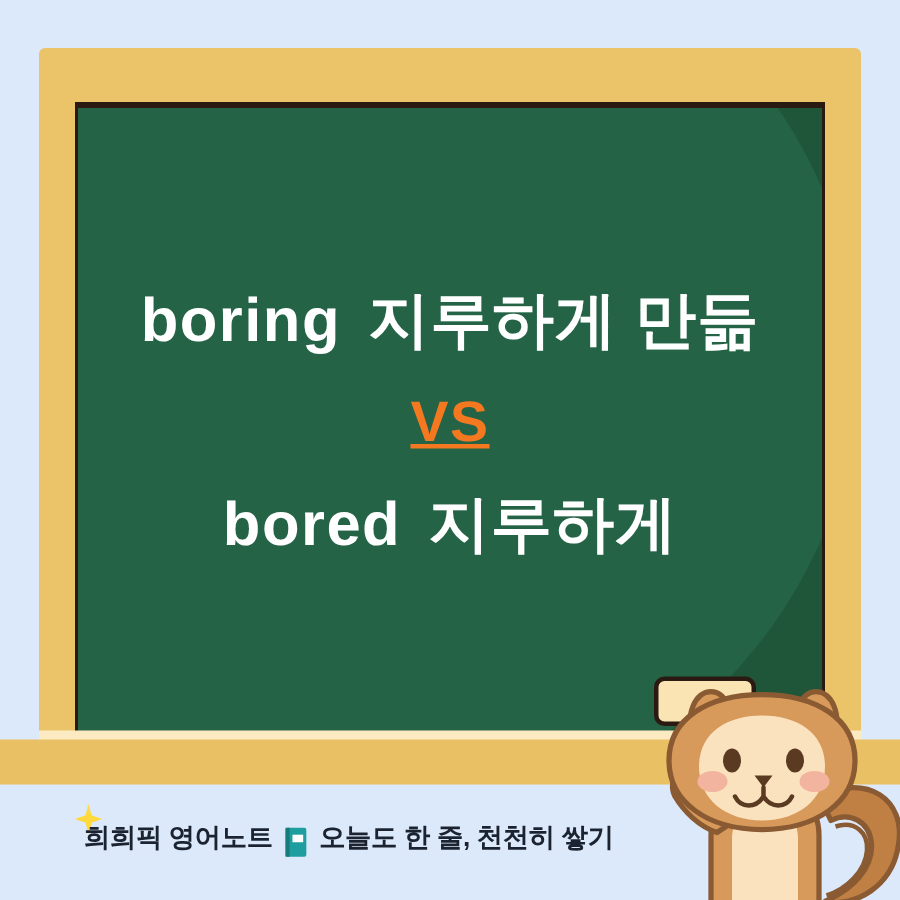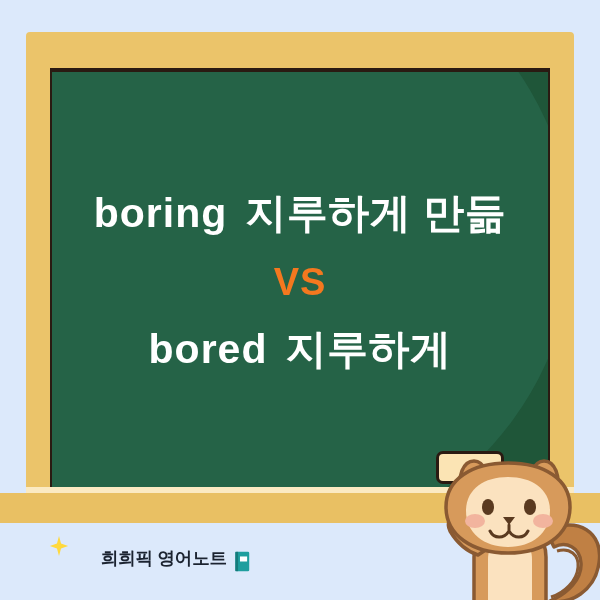--- a/index.html
+++ b/index.html
@@ -121,20 +121,21 @@
     line-height: 1.12;
   }
   .line .en { letter-spacing: 1px; }
   .line .gap { display: inline-block; width: 18px; }
   .vs {
     color: #f4781f;
     font-size: 38px;
     font-weight: 800;
     letter-spacing: 1px;
     line-height: 1;
+    text-decoration: underline;
   }
 
   
   .eraser {
     position: absolute;
     right: 44px;
     bottom: 8px;
     width: 62px;
     height: 27px;
     background: #fbe4b4;
@@ -185,21 +186,20 @@
 
   
   .caption {
     position: absolute;
     left: 56px;
     top: 546px;
     display: flex;
     align-items: center;
     gap: 5px;
     z-index: 9;
-    margin-left: 45px;
   }
   .caption-text {
     color: #1b2330;
     font-size: 17.5px;
     font-weight: 700;
     white-space: nowrap;
     letter-spacing: -0.2px;
   }
   .sparkle {
     position: absolute;
@@ -270,20 +270,21 @@
     <path d="M12 1 L14.2 9.3 L22 12 L14.2 14.7 L12 23 L9.8 14.7 L2 12 L9.8 9.3 Z" fill="#ffd93d"></path>
   </svg>
 
   <div class="caption">
     <span class="caption-text">희희픽 영어노트</span>
     <svg class="book-emoji" viewBox="0 0 20 25">
       <rect x="1.5" y="1" width="16.5" height="23" rx="1.5" fill="#1e9e9e"></rect>
       <rect x="1.5" y="1" width="3.2" height="23" fill="#157b7b"></rect>
       <rect x="7" y="6.5" width="8.5" height="6" fill="#ffffff"></rect>
     </svg>
+    <span class="caption-text">오늘도 한 줄, 천천히 쌓기</span>
   </div>
 
   <svg class="squirrel" viewBox="0 0 186 148">
 
     <g>
       <path d="M128 76 C160 60 186 78 181 108 C177 136 152 150 132 146 C150 138 164 124 163 108 C162 92 148 86 136 92 Z" fill="#c08044" stroke="#8a5a32" stroke-width="3.5" stroke-linejoin="round"></path>
       <path d="M139 96 C152 92 161 100 160 112 C159 126 146 138 133 142" fill="none" stroke="#8a5a32" stroke-width="3"></path>
     </g>
 
     <path d="M44 42 C38 20 46 6 56 6 C66 6 72 20 70 40 Z" fill="#d79a5b" stroke="#8a5a32" stroke-width="3.5" stroke-linejoin="round"></path>

